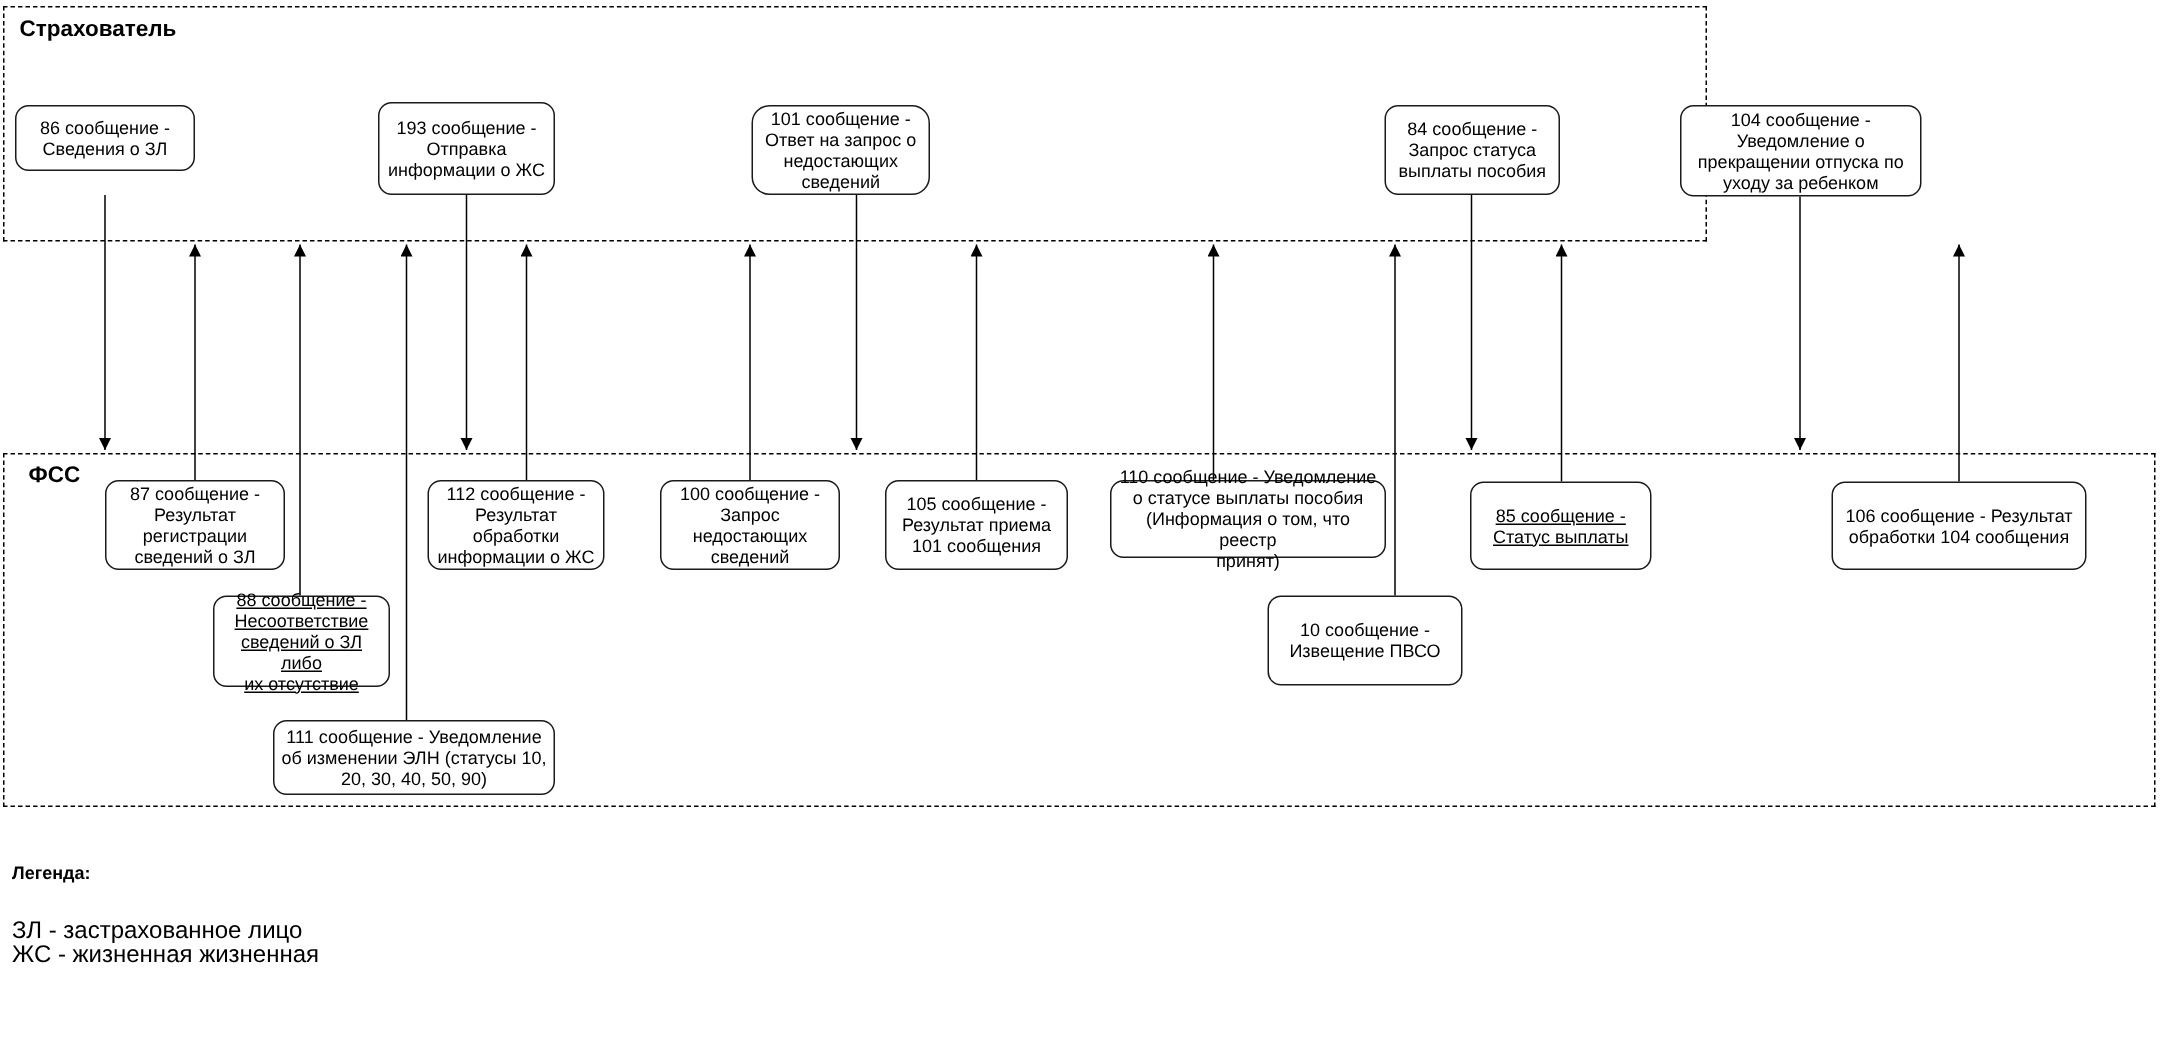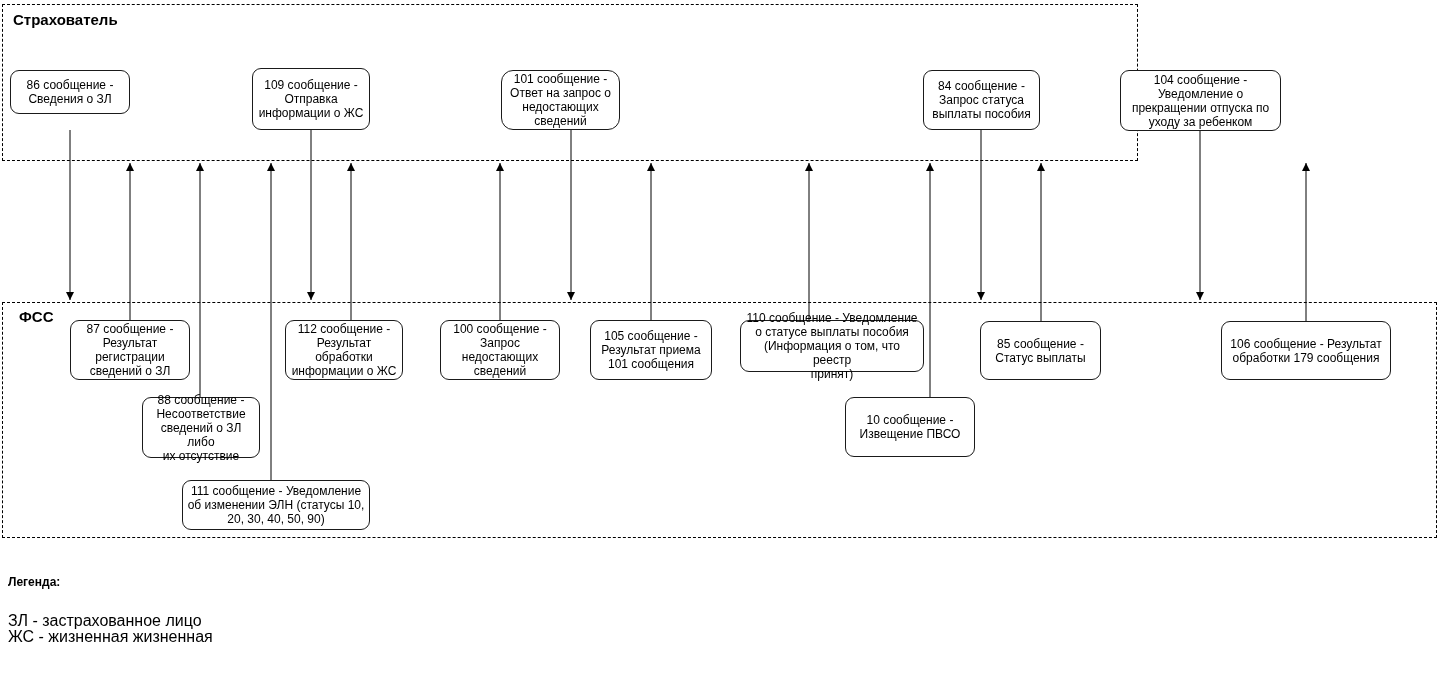--- a/index.html
+++ b/index.html
@@ -57,28 +57,28 @@
     padding: 2px 3px;
   }
   
   #node-m86  { left: 10px;   top: 70px;  width: 120px; height: 44px; }
   #node-m109 { left: 252px;  top: 68px;  width: 118px; height: 62px; }
   #node-m101 { left: 501px;  top: 70px;  width: 119px; height: 60px; border-radius: 12px; }
   #node-m84  { left: 923px;  top: 70px;  width: 117px; height: 60px; }
   #node-m104 { left: 1120px; top: 70px;  width: 161px; height: 61px; }
   
   #node-m87  { left: 70px;   top: 320px; width: 120px; height: 60px; }
-  #node-m88  { left: 142px;  top: 397px; width: 118px; height: 61px; }
+  #node-m88  { left: 142px;  top: 397px; width: 118px; height: 61px; text-decoration: underline; }
   #node-m111 { left: 182px;  top: 480px; width: 188px; height: 50px; }
   #node-m112 { left: 285px;  top: 320px; width: 118px; height: 60px; }
   #node-m100 { left: 440px;  top: 320px; width: 120px; height: 60px; }
   #node-m105 { left: 590px;  top: 320px; width: 122px; height: 60px; }
   #node-m110 { left: 740px;  top: 320px; width: 184px; height: 52px; }
   #node-m10  { left: 845px;  top: 397px; width: 130px; height: 60px; }
-  #node-m85  { left: 980px;  top: 321px; width: 121px; height: 59px; }
+  #node-m85  { left: 980px;  top: 321px; width: 121px; height: 59px; text-decoration: underline; }
   #node-m106 { left: 1221px; top: 321px; width: 170px; height: 59px; }
   .legend {
     position: absolute;
     left: 8px;
     top: 575px;
     z-index: 2;
   }
   .legend-title {
     font-size: 12px;
     font-weight: bold;
@@ -123,21 +123,21 @@
     <line x1="500" y1="320" x2="500" y2="163" stroke="#000" stroke-width="1" marker-end="url(#arrowhead)"></line>
     <line x1="651" y1="320" x2="651" y2="163" stroke="#000" stroke-width="1" marker-end="url(#arrowhead)"></line>
     <line x1="809" y1="320" x2="809" y2="163" stroke="#000" stroke-width="1" marker-end="url(#arrowhead)"></line>
     <line x1="930" y1="397" x2="930" y2="163" stroke="#000" stroke-width="1" marker-end="url(#arrowhead)"></line>
     <line x1="1041" y1="321" x2="1041" y2="163" stroke="#000" stroke-width="1" marker-end="url(#arrowhead)"></line>
     <line x1="1306" y1="321" x2="1306" y2="163" stroke="#000" stroke-width="1" marker-end="url(#arrowhead)"></line>
   </svg>
 
   <div class="node" id="node-m86">86 сообщение -
 Сведения о ЗЛ</div>
-  <div class="node" id="node-m109">109 сообщение -
+  <div class="node" id="node-m109">193 сообщение -
 Отправка
 информации о ЖС</div>
   <div class="node" id="node-m101">101 сообщение -
 Ответ на запрос о
 недостающих
 сведений</div>
   <div class="node" id="node-m84">84 сообщение -
 Запрос статуса
 выплаты пособия</div>
   <div class="node" id="node-m104">104 сообщение -
@@ -168,21 +168,21 @@
 101 сообщения</div>
   <div class="node" id="node-m110">110 сообщение - Уведомление
 о статусе выплаты пособия
 (Информация о том, что реестр
 принят)</div>
   <div class="node" id="node-m10">10 сообщение -
 Извещение ПВСО</div>
   <div class="node" id="node-m85">85 сообщение -
 Статус выплаты</div>
   <div class="node" id="node-m106">106 сообщение - Результат
-обработки 179 сообщения</div>
+обработки 104 сообщения</div>
 
   <div class="legend">
     <div class="legend-title">Легенда:</div>
     <div class="legend-item">ЗЛ - застрахованное лицо</div>
     <div class="legend-item">ЖС - жизненная жизненная</div>
   </div>
 
 </div>
 
 </body></html>

